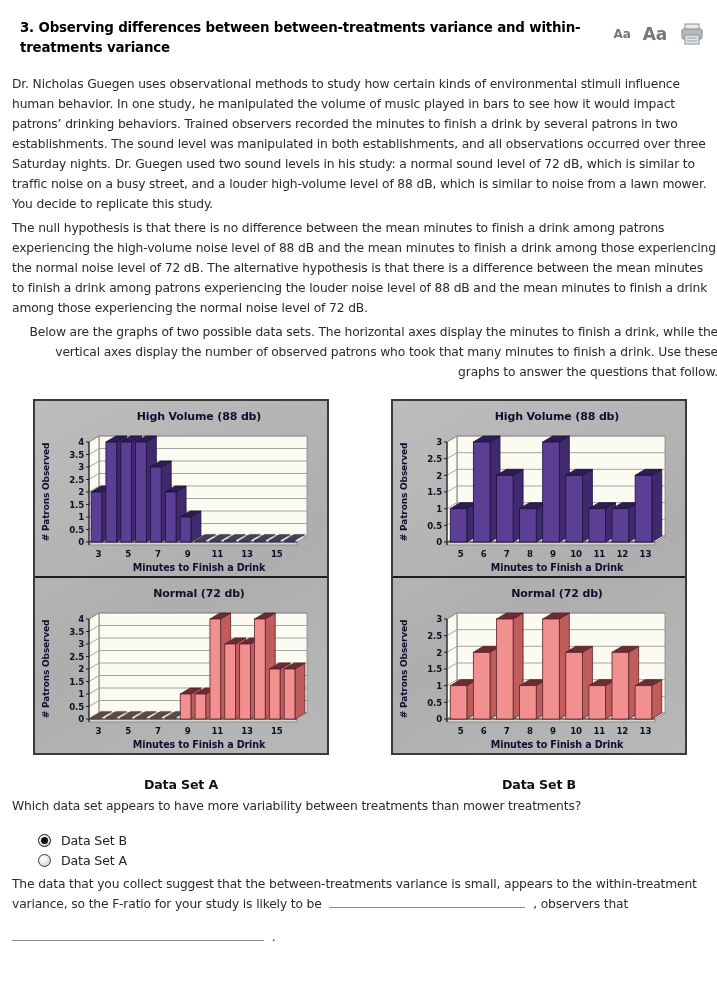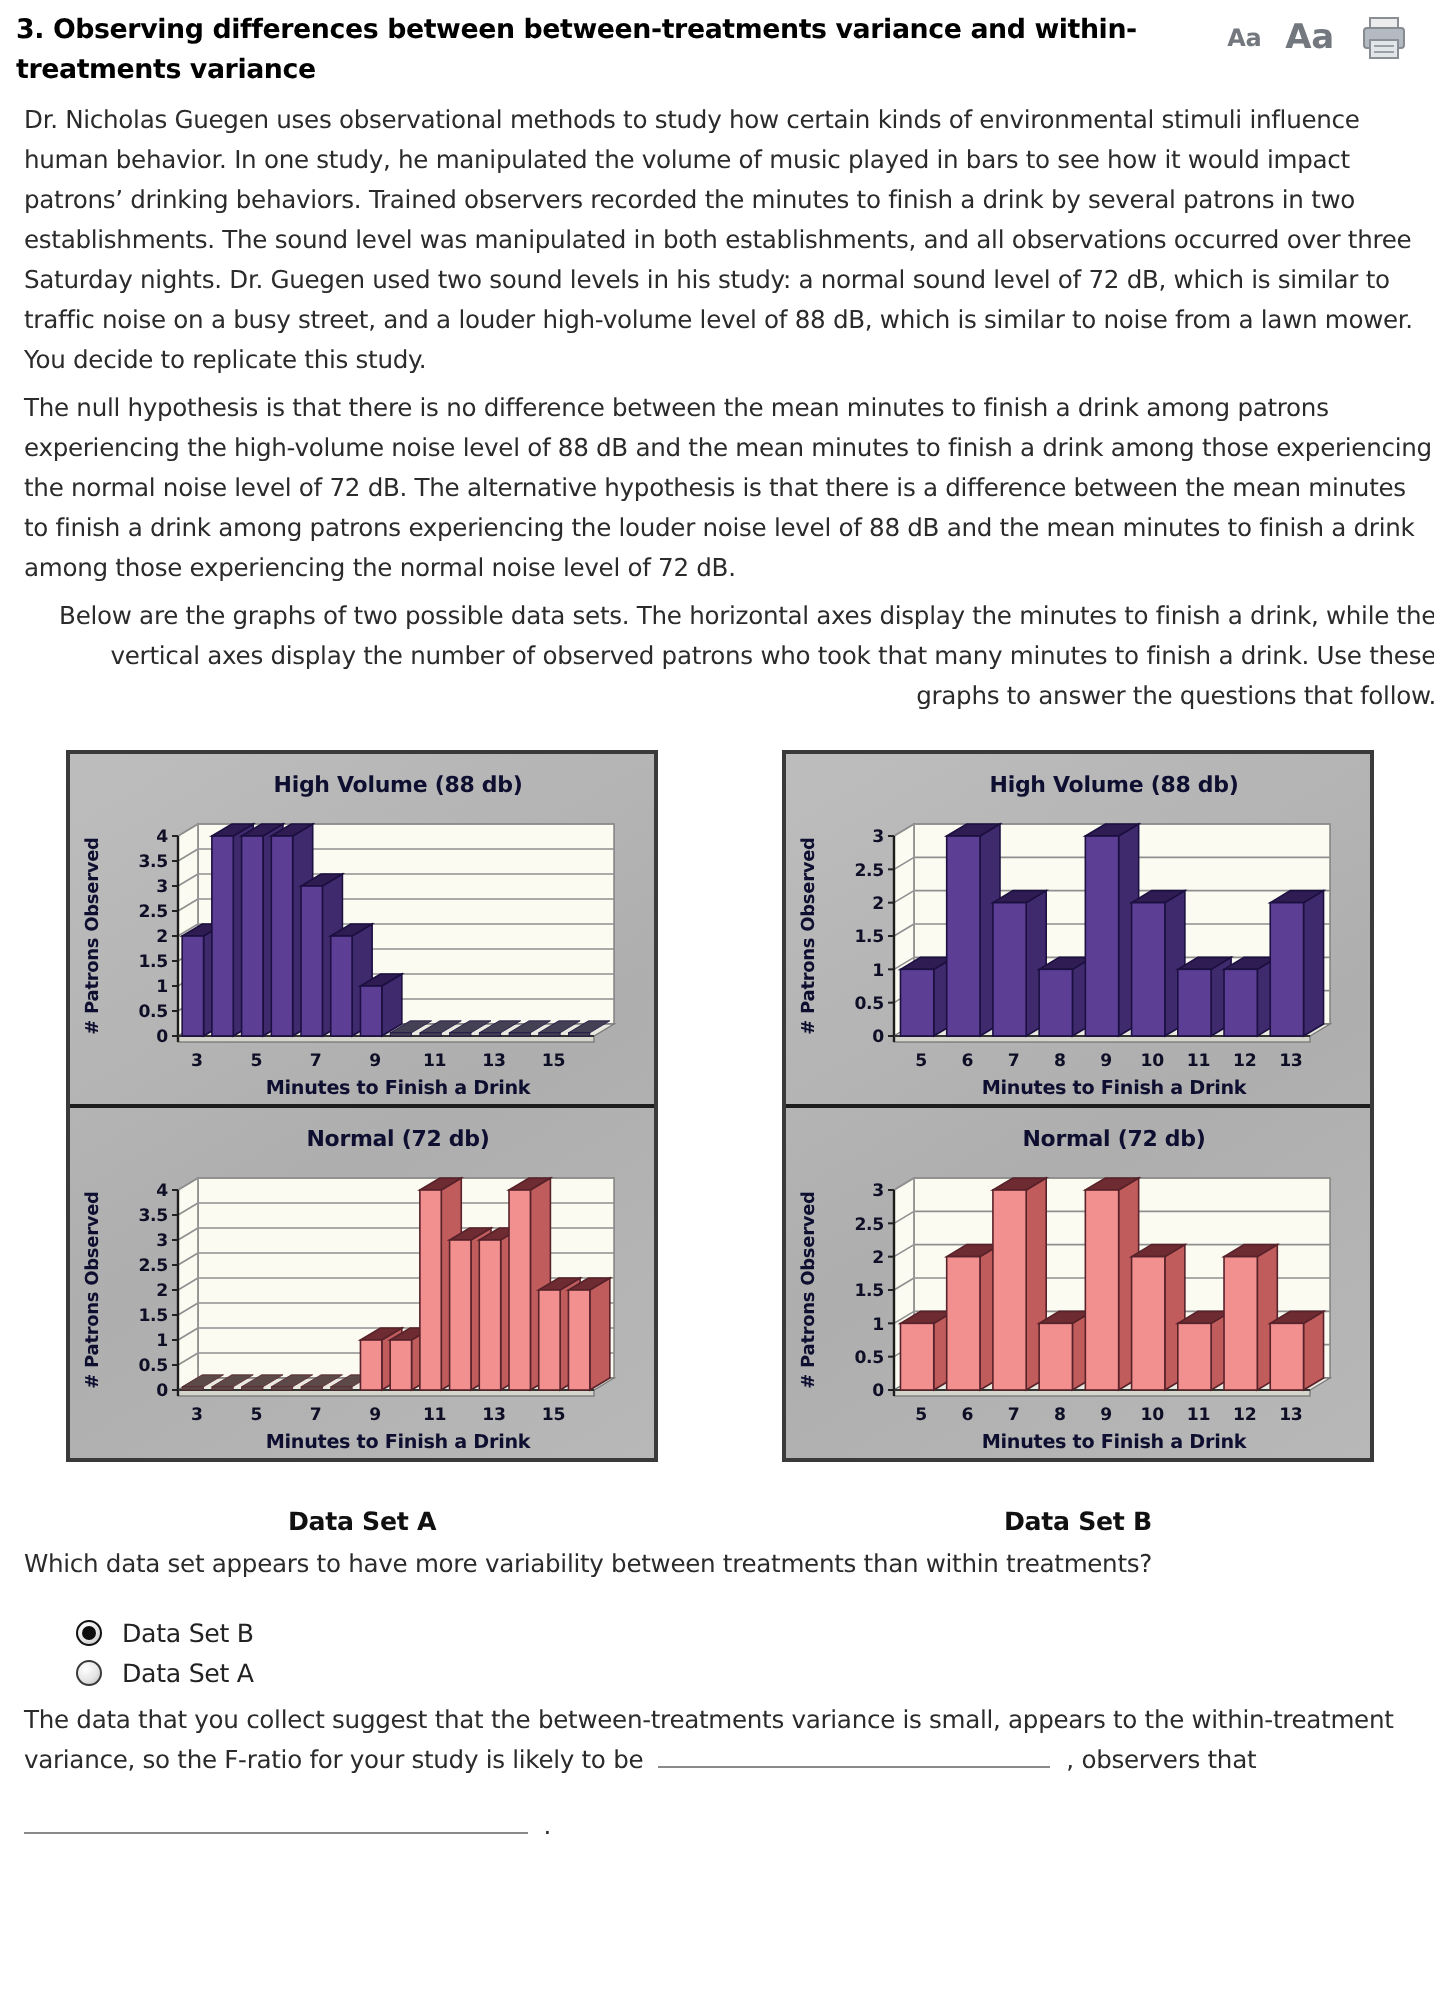--- a/index.html
+++ b/index.html
@@ -5,24 +5,24 @@
   * { box-sizing: border-box; }
   html,body { margin:0; padding:0; background:#fff; }
   body {
     width:717px; height:1006px; overflow:hidden;
     font-family:"DejaVu Sans", "Liberation Sans", sans-serif;
     color:#2b2b2b; font-size:12.3px; letter-spacing:-0.15px;
   }
   .page { padding:6px 8px 0 8px; position:relative; }
   .header { display:flex; justify-content:space-between; align-items:flex-start; }
   .header h1 {
-    margin:0; font-size:13.4px; line-height:20px; font-weight:bold;
+    margin:12px; font-size:13.4px; line-height:20px; font-weight:bold;
     color:#000; width:608px; letter-spacing:-0.2px;
   }
-  .controls { display:flex; align-items:center; gap:12px; padding-top:2px; padding-right:4px; }
+  .controls { display:flex; align-items:center; gap:12px; padding-top:2px; padding-right:4px;margin-top:15px; }
   .aa-small { font-size:12px; font-weight:bold; color:#73777e; cursor:pointer; }
   .aa-large { font-size:17px; font-weight:bold; color:#73777e; cursor:pointer; }
   p.body-text { margin:4px; line-height:20px; width:706px; }
   .p1 { margin-top:13px; }
   .p2 { margin-top:19px; }
   .p3 { margin-top:23px;text-align:right; }
   .charts-row { display:flex; margin-left:25px; margin-top:17px; gap:62px; }
   .panel {
     width:296px; border:2px solid #3a3a3a;
     background:linear-gradient(150deg,#bdbdbd 0%,#aeaeae 55%,#b8b8b8 100%);
@@ -487,21 +487,21 @@
           </svg>
         </div>
     </div>
   </div>
 
   <div class="labels-row">
     <span class="ds-label">Data Set A</span>
     <span class="ds-label">Data Set B</span>
   </div>
 
-  <p class="body-text question">Which data set appears to have more variability between treatments than within treatments?</p>
+  <p class="body-text question">Which data set appears to have more variability between treatments than mower treatments?</p>
 
   <div class="options-group">
       <label class="radio-row">
         <span class="radio selected"></span>
         <span class="radio-label">Data Set B</span>
       </label>
       <label class="radio-row">
         <span class="radio"></span>
         <span class="radio-label">Data Set A</span>
       </label>

